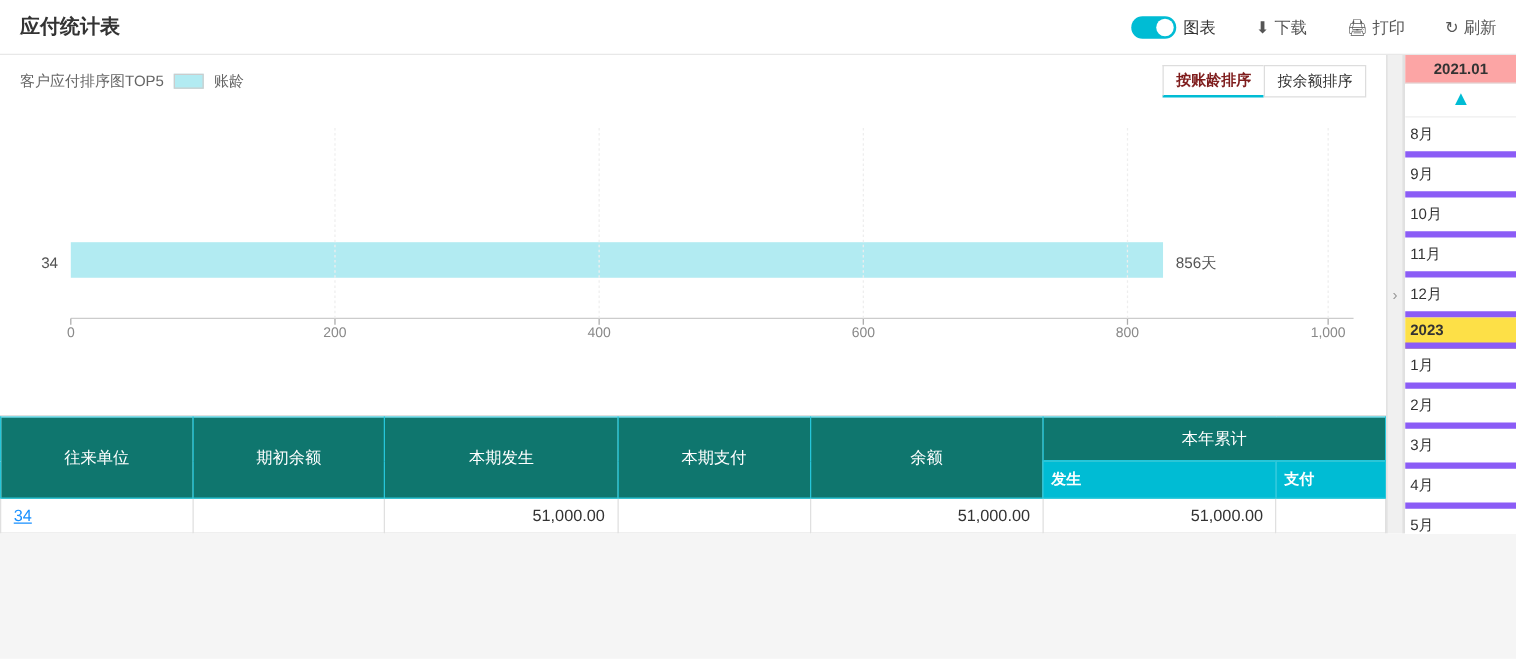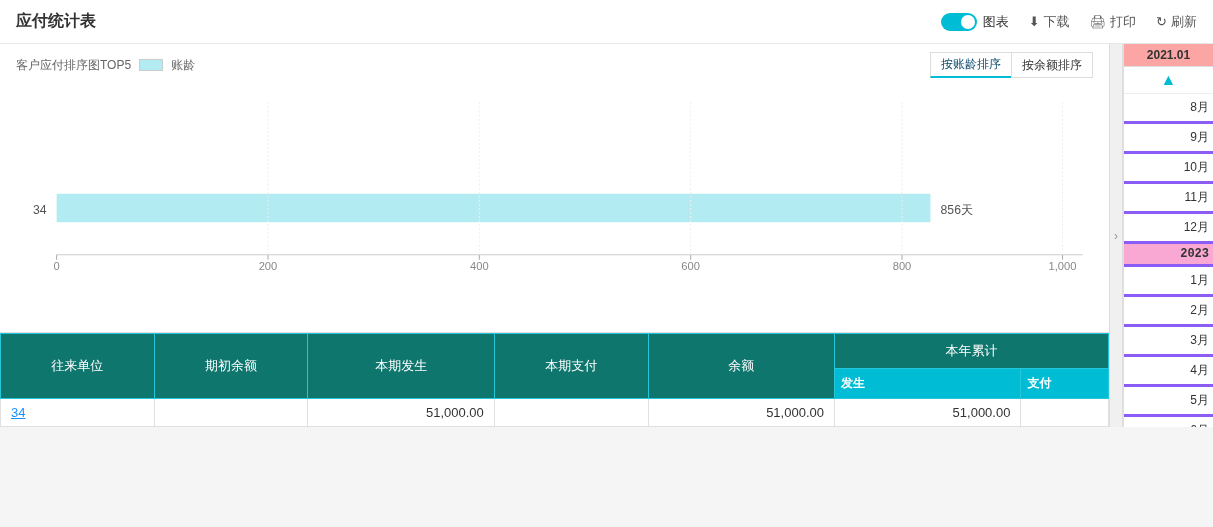--- a/index.html
+++ b/index.html
@@ -3,39 +3,39 @@
   <meta charset="utf-8">
   <style>
     * { box-sizing: border-box; margin: 0; padding: 0; }
     body { font-family: 'Microsoft YaHei', Arial, sans-serif; font-size: 13px; background: #f5f5f5; color: #333; }
 
     .app-container { width: 1213px; height: 427px; display: flex; flex-direction: column; overflow: hidden; background: #fff; }
 
     
     .header { display: flex; align-items: center; justify-content: space-between; padding: 8px 16px; background: #fff; border-bottom: 1px solid #e8e8e8; height: 44px; }
     .header-title { font-size: 16px; font-weight: bold; color: #333; }
-    .header-actions { display: flex; align-items: center; gap: 20px; text-align: center; }
+    .header-actions { display: flex; align-items: center; gap: 32px; text-align: center; }
     .toggle-wrap { display: flex; align-items: center; gap: 6px; }
     .toggle { width: 36px; height: 18px; background: #00bcd4; border-radius: 9px; position: relative; cursor: pointer; }
     .toggle::after { content: ''; position: absolute; width: 14px; height: 14px; background: #fff; border-radius: 50%; top: 2px; right: 2px; }
     .action-btn { display: flex; align-items: center; gap: 4px; cursor: pointer; color: #555; font-size: 13px; }
 
     
     .main-content { display: flex; flex: 1; overflow: hidden; }
 
     
     .chart-section { flex: 1; display: flex; flex-direction: column; overflow: hidden; }
 
     
     .chart-header { display: flex; align-items: center; justify-content: space-between; padding: 8px 16px; }
     .chart-legend { display: flex; align-items: center; gap: 8px; font-size: 12px; color: #666; }
     .legend-box { width: 24px; height: 12px; background: #b2ebf2; border: 1px solid #ccc; }
     .chart-sort-btns { display: flex; gap: 0; }
     .sort-btn { padding: 3px 10px; font-size: 12px; cursor: pointer; border: 1px solid #ddd; background: #fff; color: #333; }
-    .sort-btn.active { color: #0c4a6e; border-bottom: 2px solid #00bcd4; }
+    .sort-btn.active { color: #7f1d1d; border-bottom: 2px solid #00bcd4; font-weight: bold; }
     .sort-btn:first-child { border-right: none; }
 
     
     .chart-area { flex: 1; padding: 0 16px 0 16px; position: relative; min-height: 200px; }
     .chart-svg { width: 100%; height: 100%; }
 
     
     .table-section { border-top: 1px solid #e0e0e0; }
     .table-wrapper { overflow-x: auto; }
     table { width: 100%; border-collapse: collapse; }
@@ -44,22 +44,22 @@
     .sub-header th { background: #00bcd4; color: #fff; text-align: left; padding: 6px; font-size: 12px; border: 1px solid #26c6da; }
     tbody tr td { padding: 6px 10px; font-size: 13px; border: 1px solid #e0e0e0; background: #fff; }
     tbody tr td.right { text-align: right; }
     tbody tr td.link { color: #1890ff; text-decoration: underline; cursor: pointer; }
 
     
     .right-sidebar { width: 90px; border-left: 1px solid #e0e0e0; display: flex; flex-direction: column; background: #fff; overflow-y: auto; }
     .sidebar-header { background: #e8f4f8; text-align: center; padding: 6px 4px; font-size: 12px; color: #333; border-bottom: 1px solid #ddd; }
     .sidebar-year-input { background: #fca5a5; text-align: center; padding: 4px; font-size: 12px; color: #333; border-bottom: 1px solid #ddd; font-weight: bold; }
     .sidebar-nav-up, .sidebar-nav-down { text-align: center; padding: 4px; cursor: pointer; color: #00bcd4; font-size: 16px; background: #fff; border-bottom: 1px solid #eee; }
-    .month-item { text-align: right; padding: 5px 4px; font-size: 12px; cursor: pointer; color: #333; border-bottom: 3px solid #8b5cf6; }
-    .month-item.year-label { background: #f9a8d4; color: #333; font-weight: bold; padding: 3px 4px; font-family: Liberation Mono, monospace; }
+    .month-item { text-align: left; padding: 5px 4px; font-size: 12px; cursor: pointer; color: #333; border-bottom: 5px solid #8b5cf6; }
+    .month-item.year-label { background: #fde047; color: #333; font-weight: bold; padding: 3px 4px; }
   </style>
 </head>
 <body>
 
 <div class="app-container">
 
   <div class="header">
     <span class="header-title">应付统计表</span>
     <div class="header-actions">
       <div class="toggle-wrap">

